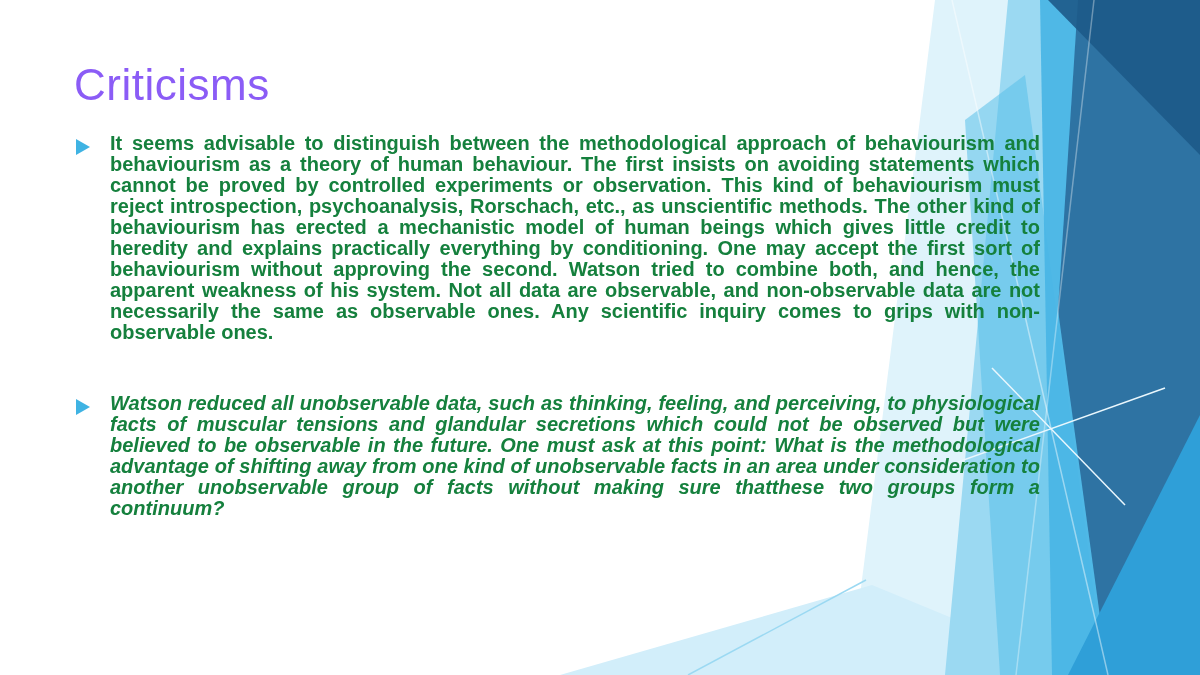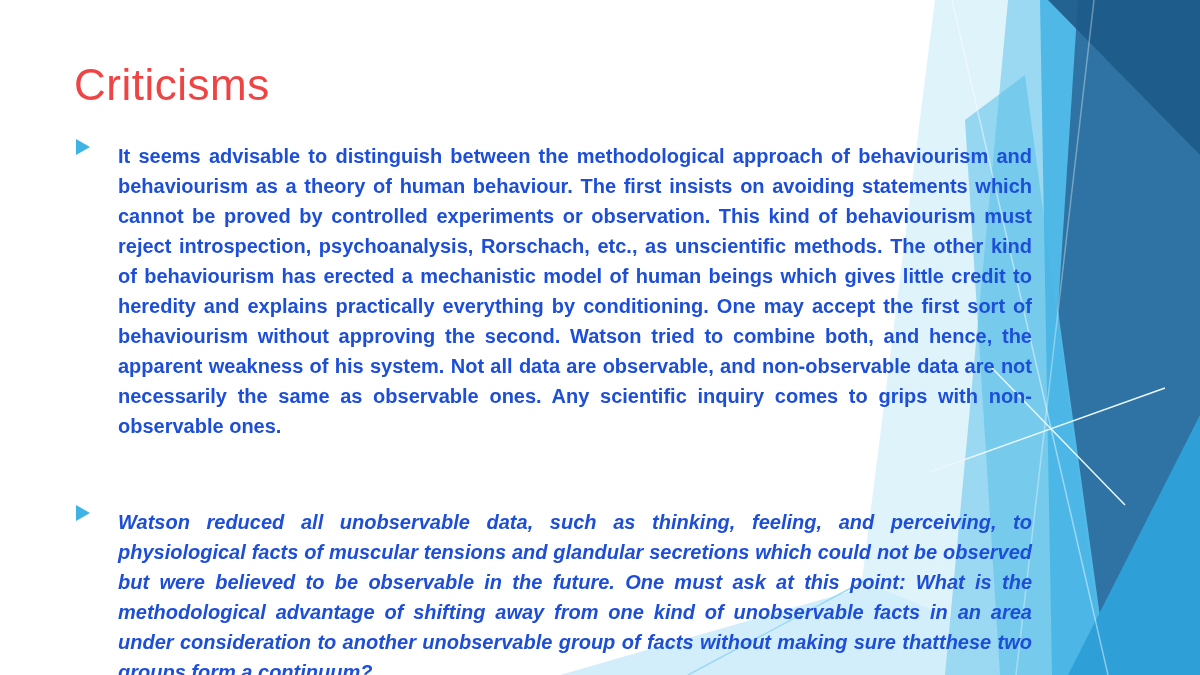--- a/index.html
+++ b/index.html
@@ -16,21 +16,21 @@
     z-index:0;pointer-events:none;
   }
   .title{
     position:absolute;
     left:74px;top:60px;
     z-index:2;
     margin:0;
     font-size:44px;
     font-weight:400;
     letter-spacing:0.5px;
-    color:#ef4444;
+    color:#8b5cf6;
   }
   .content{
     position:absolute;
     left:76px;top:133px;
     width:964px;
     z-index:2;
   }
   .bullet-item{
     display:flex;
     align-items:flex-start;
@@ -42,25 +42,25 @@
   .bullet-marker{
     flex:0 0 34px;
     margin-top:6px;
     width:0;height:0;
     border-left:14px solid #3fb3e3;
     border-top:8px solid transparent;
     border-bottom:8px solid transparent;
     box-sizing:border-box;
   }
   .bullet-text{
-    margin:8px;
+    margin:0;
     width:930px;
-    color:#1d4ed8;
+    color:#15803d;
     font-size:20px;
-    line-height:30px;
+    line-height:21px;
     font-weight:600;
     text-align:justify;
   }
 </style>
 </head>
 <body>
 
 <div class="slide">
 
   <svg class="facets" viewBox="0 0 1200 675" aria-hidden="true">

